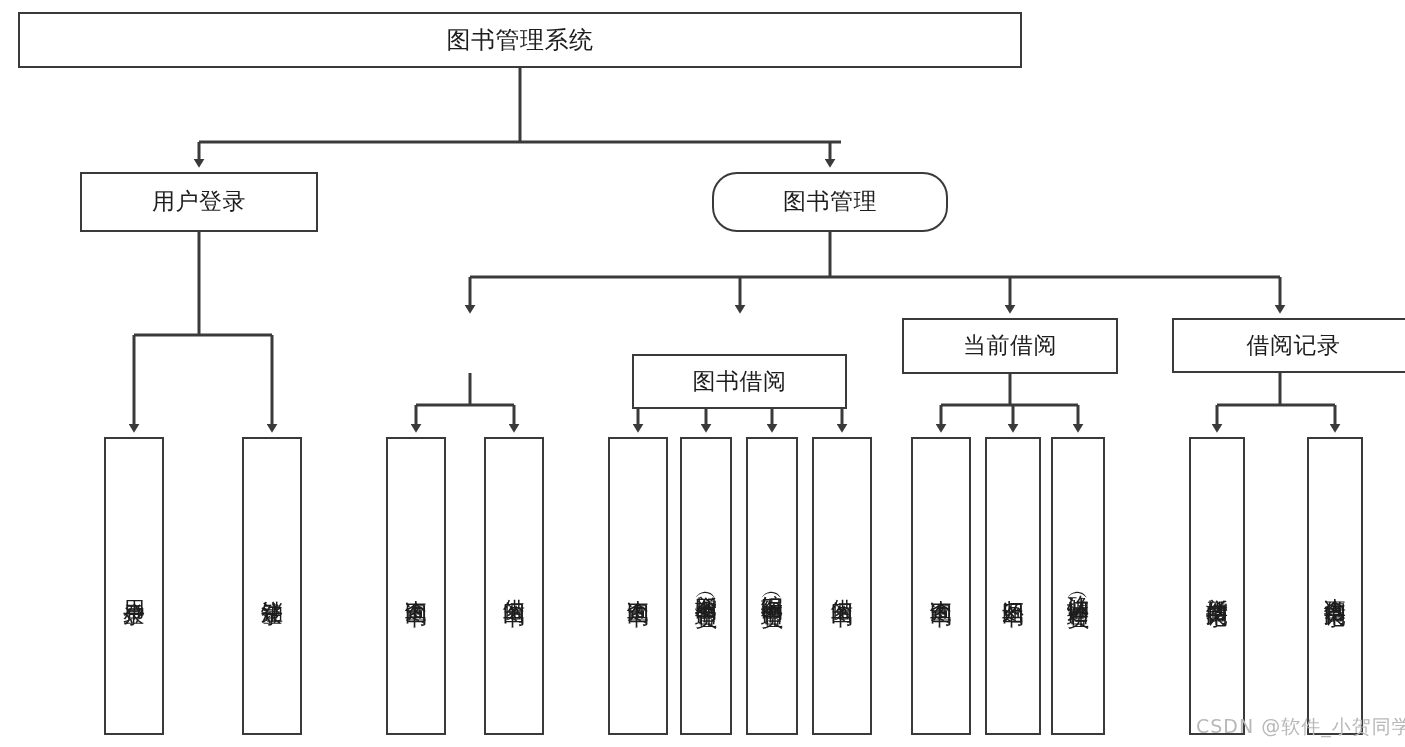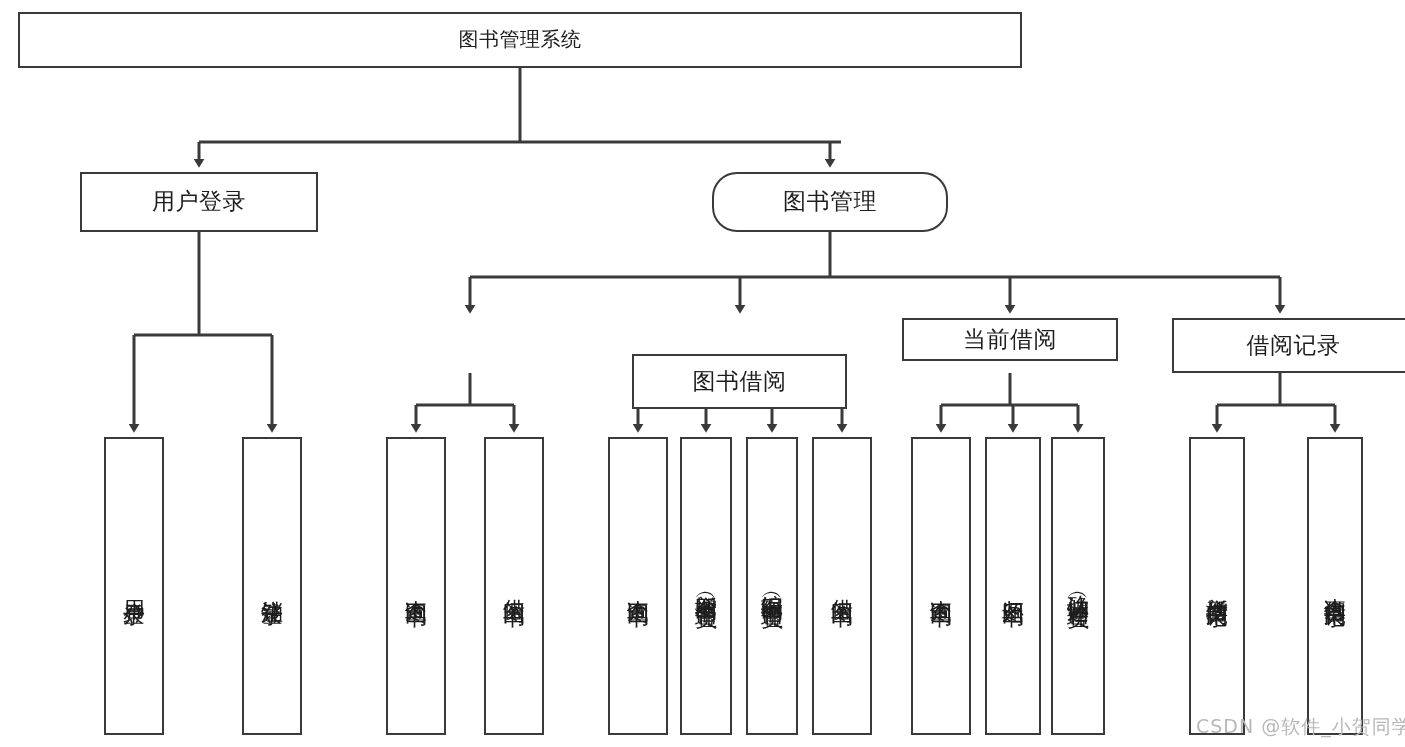--- a/index.html
+++ b/index.html
@@ -46,21 +46,21 @@
     writing-mode: horizontal-tb;
     font-size: 23px;
   }
   .node.vertical .label {
     writing-mode: vertical-rl;
     text-orientation: upright;
     font-size: 22px;
     letter-spacing: 2px;
     line-height: 1;
   }
-  .node.root .label { font-size: 20px; }
+  .node.root .label { font-size: 24px; }
   .watermark {
     position: absolute;
     z-index: 5;
     color: #b8b8b8;
     font-size: 19px;
     letter-spacing: 1px;
     white-space: nowrap;
     font-family: "DejaVu Sans", "Liberation Sans", sans-serif;
   }
 </style>
@@ -126,21 +126,21 @@
   <div class="node horizontal" style="left:80px; top:172px; width:238px; height:60px;">
     <span class="label">用户登录</span>
   </div>
   <div class="node horizontal" style="left:712px; top:172px; width:236px; height:60px;border-radius:25px;">
     <span class="label">图书管理</span>
   </div>
 
   <div class="node horizontal" style="left:632px; top:318px; width:215px; height:55px;margin-top:36px;">
     <span class="label">图书借阅</span>
   </div>
-  <div class="node horizontal" style="left:902px; top:318px; width:216px; height:43px;">
+  <div class="node horizontal" style="left:902px; top:318px; width:216px; height:56px;">
     <span class="label">当前借阅</span>
   </div>
   <div class="node horizontal" style="left:1172px; top:318px; width:243px; height:55px;">
     <span class="label">借阅记录</span>
   </div>
 
   <div class="node vertical" style="left:104px; top:437px; width:60px; height:298px;">
     <span class="label">用户登录</span>
   </div>
   <div class="node vertical" style="left:242px; top:437px; width:60px; height:298px;">

